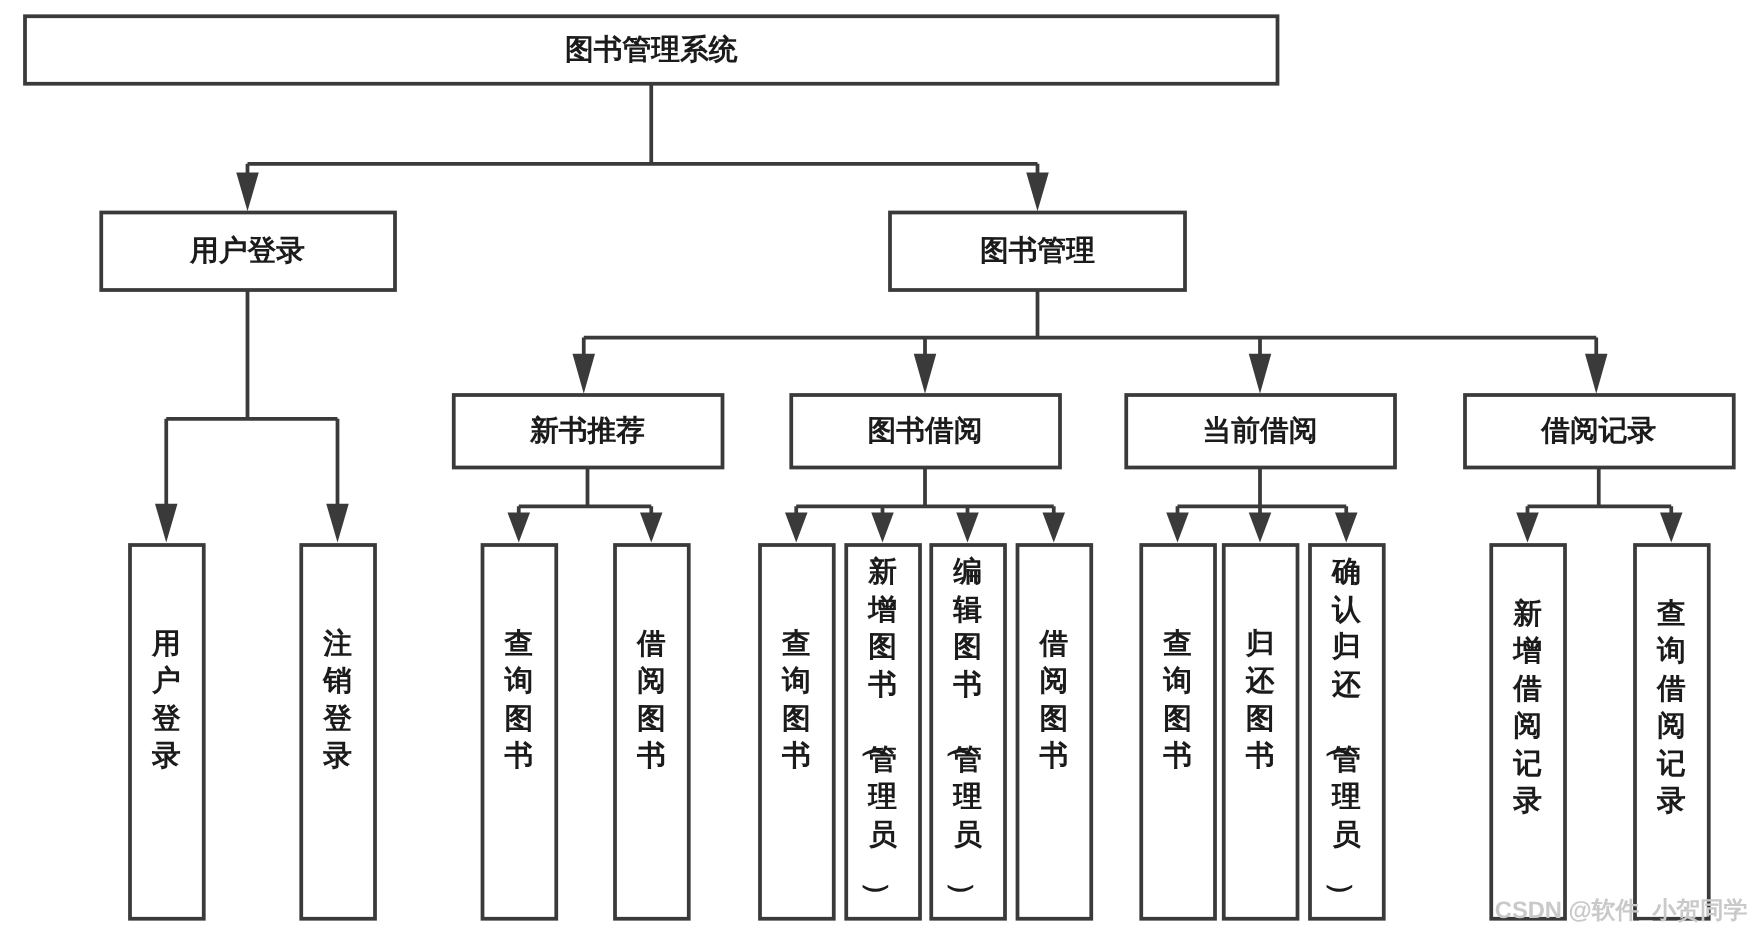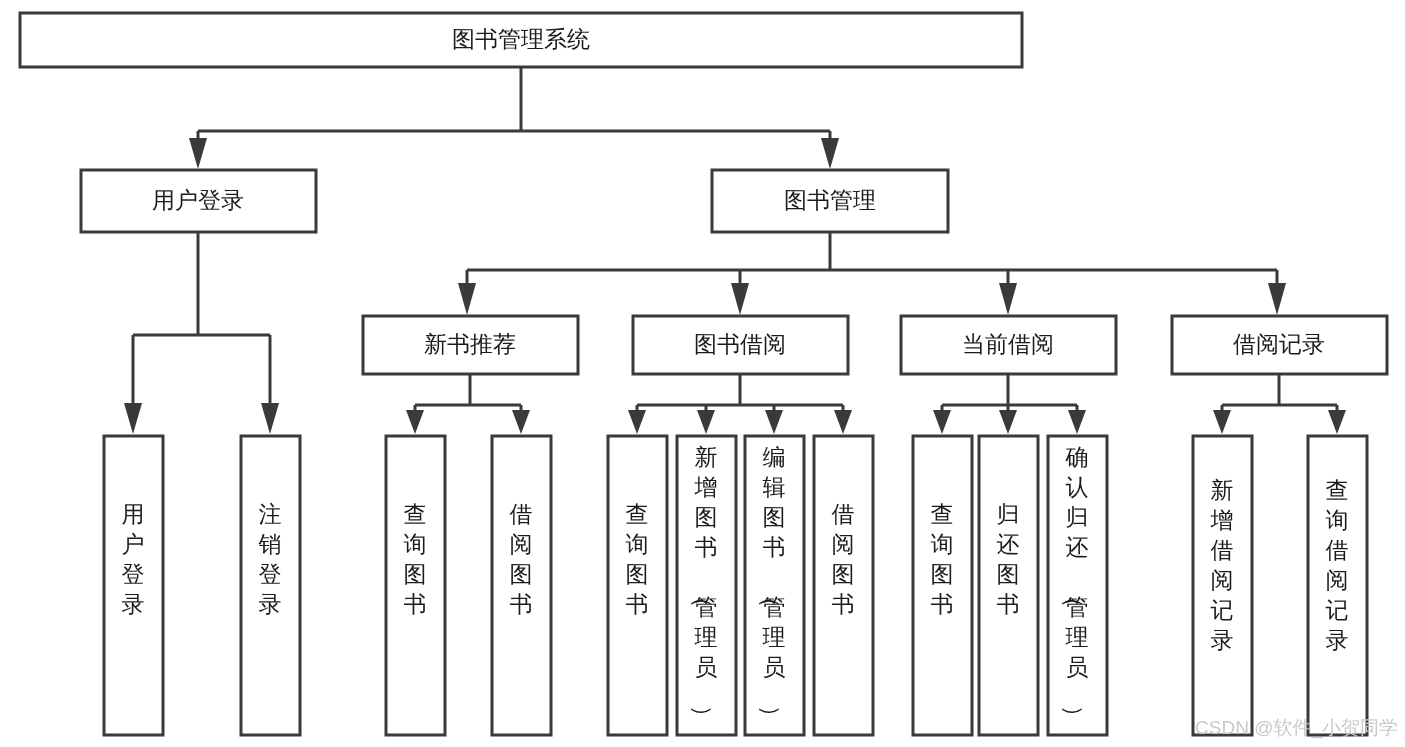--- a/index.html
+++ b/index.html
@@ -11,20 +11,21 @@
     width: 1405px;
     height: 747px;
     font-family: "Liberation Sans", "DejaVu Sans", sans-serif;
     overflow: hidden;
     position: relative;
   }
   #diagram-root {
     position: relative;
     width: 1405px;
     height: 747px;
+    font-weight: bold;
   }
   svg.diagram-canvas {
     position: absolute;
     top: 0;
     left: 0;
     width: 1405px;
     height: 747px;
   }
   .node-box {
     fill: #ffffff;

